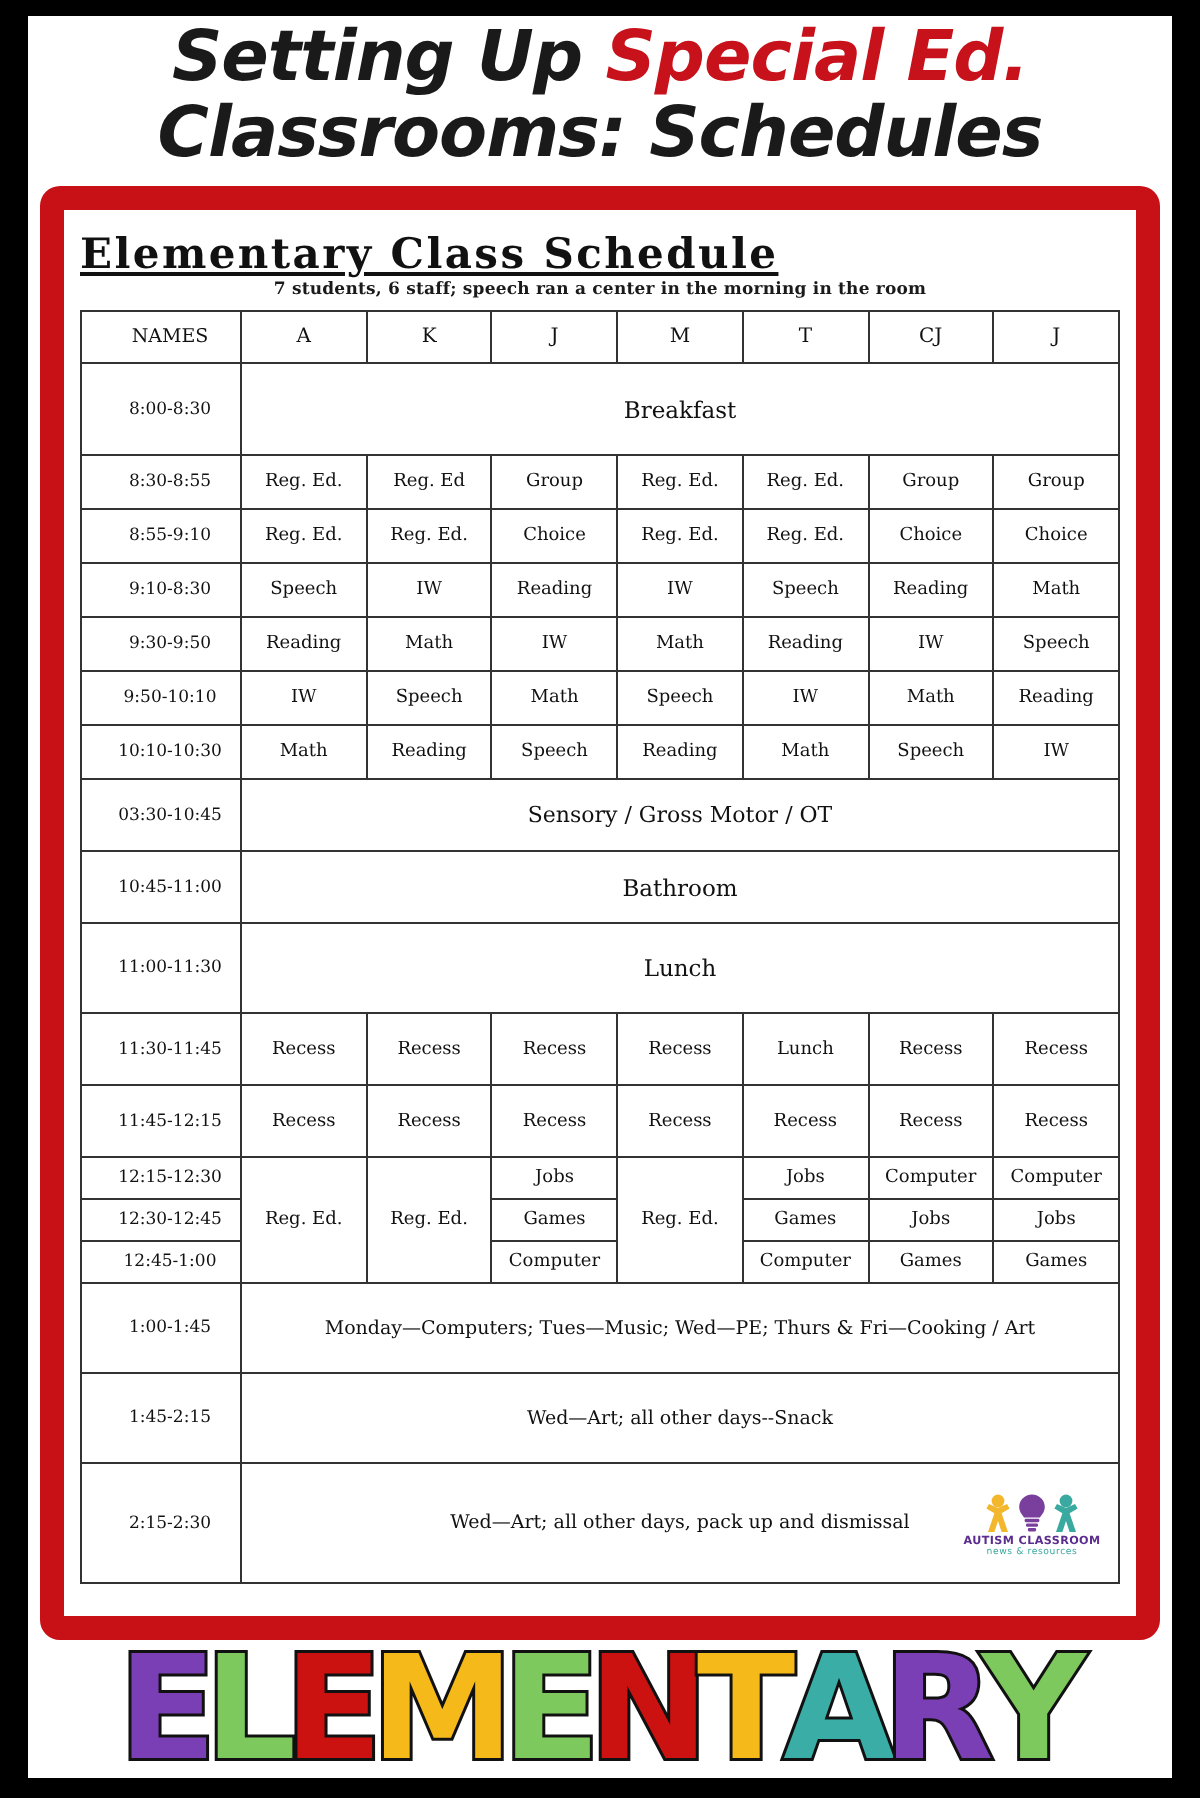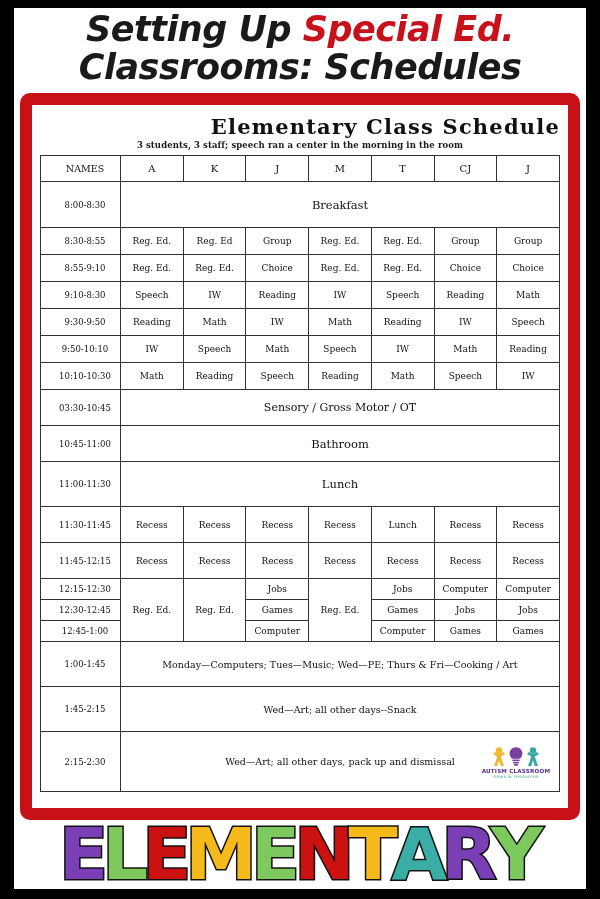--- a/index.html
+++ b/index.html
@@ -52,27 +52,28 @@
     border: 12px solid #c81017;
     border-radius: 10px;
     background: #ffffff;
     flex: 0 0 auto;
     padding: 10px 8px 10px 8px;
     height: 727px;
     overflow: hidden;
   }
 
   .sched-title {
-    text-align: right;
+    text-align: left;
     font-family: "DejaVu Serif", serif;
     font-weight: bold;
     font-size: 21px;
     letter-spacing: 1.2px;
     color: #111;
     line-height: 1.1;
+    text-decoration: underline;
   }
   .sched-sub {
     text-align: center;
     font-family: "DejaVu Serif", serif;
     font-weight: bold;
     font-size: 8.5px;
     color: #1a1a1a;
     margin: 2px 0 5px 0;
     letter-spacing: 0.1px;
   }
@@ -176,21 +177,21 @@
 <div class="page">
 
   <div class="title-block">
     <div class="title-line l1"><span>Setting Up </span><span class="title-accent">Special Ed.</span></div>
     <div class="title-line l2">Classrooms: Schedules</div>
   </div>
 
   <div class="red-frame">
 
     <div class="sched-title">Elementary Class Schedule</div>
-    <div class="sched-sub">3 students, 3 staff; speech ran a center in the morning in the room</div>
+    <div class="sched-sub">7 students, 6 staff; speech ran a center in the morning in the room</div>
 
     <table class="sched">
       <tbody>
         <tr class="hdr">
           <td class="c-time">NAMES</td>
           <td>A</td>
           <td>K</td>
           <td>J</td>
           <td>M</td>
           <td>T</td>

